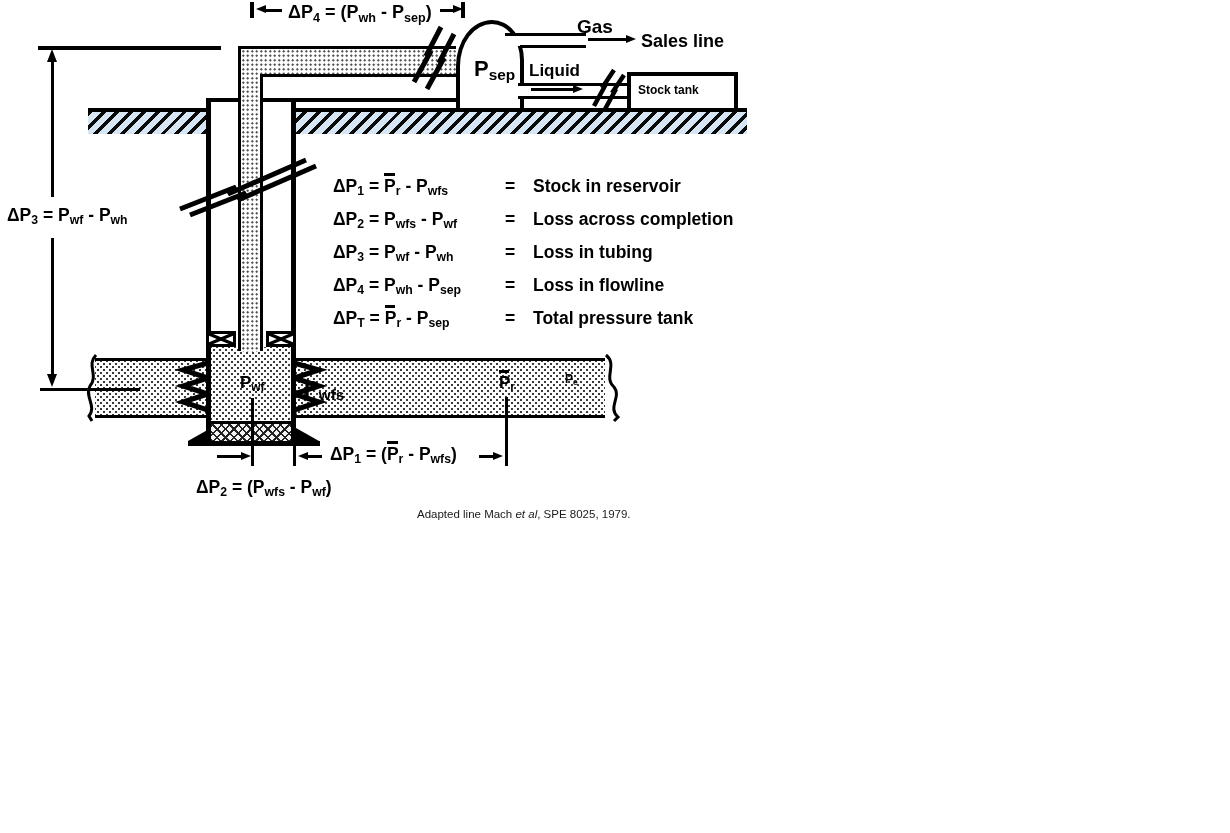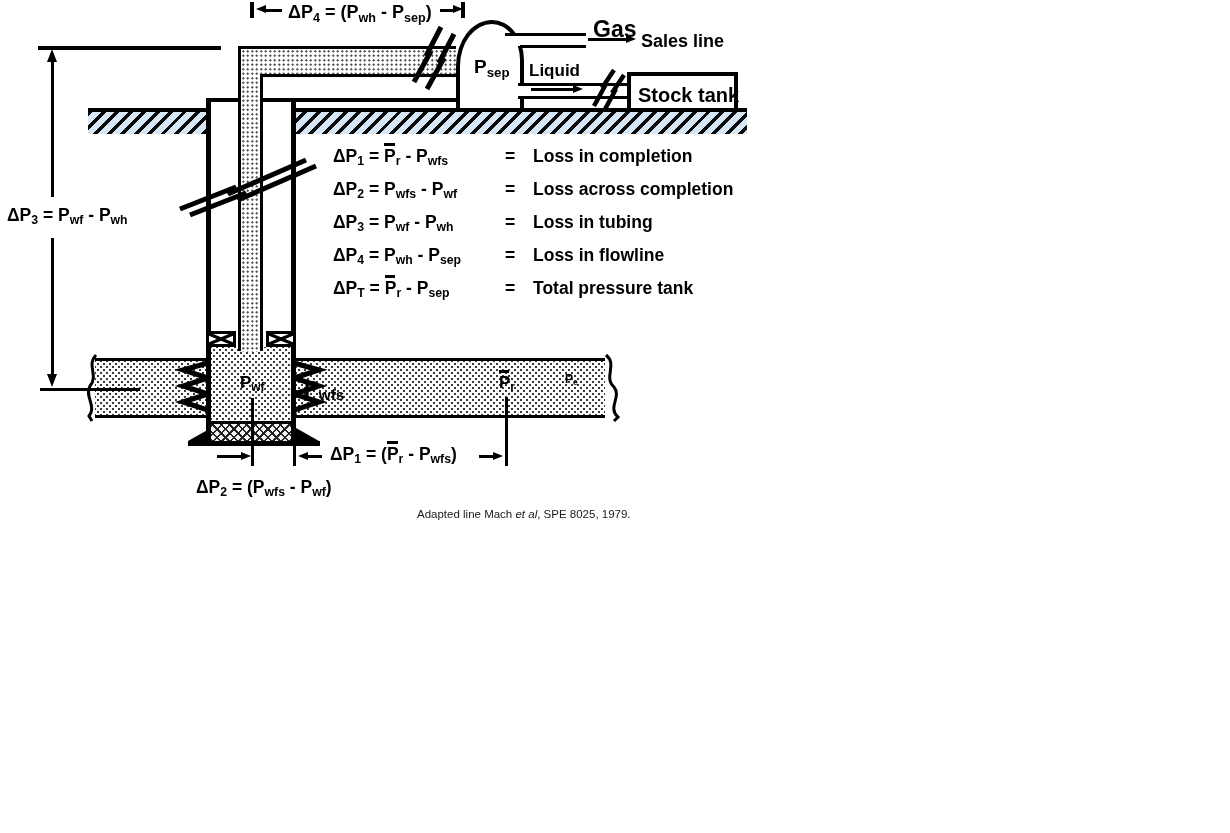--- a/index.html
+++ b/index.html
@@ -102,66 +102,66 @@
   <svg style="left:178px;top:153px;" width="140" height="64" viewBox="0 0 140 64">
     <polyline points="2,56 58,34 50,41 128,7" fill="none" stroke="#000" stroke-width="5"></polyline>
     <polyline points="12,62 68,40 60,47 138,13" fill="none" stroke="#000" stroke-width="5"></polyline>
   </svg>
   <svg style="left:410px;top:24px;" width="50" height="68" viewBox="0 0 50 68">
     <polyline points="4,58 21,27 16,32 31,3" fill="none" stroke="#000" stroke-width="5"></polyline>
     <polyline points="17,65 34,34 29,39 44,10" fill="none" stroke="#000" stroke-width="5"></polyline>
   </svg>
 
   <div style="position:absolute;left:456px;top:20px;width:68px;height:92px;background:#fff;border:4px solid #000;border-radius:36px 32px 0 0 / 46px 40px 0 0;"></div>
-  <div class="lbl" style="left:474px;top:56px;font-size:19px;"><span class="tk-n">P</span><span class="tk-sub">sep</span></div>
+  <div class="lbl" style="left:474px;top:56px;font-size:22px;"><span class="tk-n">P</span><span class="tk-sub">sep</span></div>
 
   <div class="mask" style="left:506px;top:36px;width:80px;height:10px;"></div>
   <div class="hl" style="left:505px;top:33px;width:81px;height:3px;"></div>
   <div class="hl" style="left:520px;top:45px;width:66px;height:3px;"></div>
-  <div class="lbl" style="left:593px;top:16px;font-size:23px;">Gas</div>
+  <div class="lbl" style="left:577px;top:16px;font-size:19px;">Gas</div>
   <div class="hl" style="left:588px;top:38px;width:38px;height:3px;"></div>
   <div class="arr arr-r" style="left:626px;top:35px;"></div>
   <div class="lbl" style="left:641px;top:31px;font-size:18px;">Sales line</div>
 
   <div class="mask" style="left:518px;top:85px;width:112px;height:12px;"></div>
   <div class="hl" style="left:518px;top:83px;width:112px;height:3px;"></div>
   <div class="hl" style="left:518px;top:96px;width:112px;height:3px;"></div>
   <div class="lbl" style="left:529px;top:61px;font-size:17px;">Liquid</div>
   <div class="hl" style="left:531px;top:88px;width:44px;height:3px;"></div>
   <div class="arr arr-r" style="left:573px;top:85px;"></div>
   <svg style="left:591px;top:67px;" width="42" height="46" viewBox="0 0 42 46">
     <polyline points="3,39 15,17 11,21 23,3" fill="none" stroke="#000" stroke-width="4.5"></polyline>
     <polyline points="13,44 25,22 21,26 33,8" fill="none" stroke="#000" stroke-width="4.5"></polyline>
   </svg>
 
   <div style="position:absolute;left:627px;top:72px;width:111px;height:40px;background:#fff;border:4px solid #000;">
-    <div class="lbl" style="left:7px;top:8px;font-size:20px;">Stock tank</div>
+    <div class="lbl" style="left:7px;top:8px;font-size:12px;">Stock tank</div>
   </div>
 
   <div class="vl" style="left:250px;top:2px;width:3.5px;height:16px;"></div>
   <div class="arr arr-l" style="left:256px;top:5px;"></div>
   <div class="hl" style="left:264px;top:9px;width:18px;height:3px;"></div>
   <div class="lbl" style="left:288px;top:2px;font-size:18px;"><span class="tk-n">ΔP</span><span class="tk-sub">4</span><span class="tk-n"> = (P</span><span class="tk-sub">wh</span><span class="tk-n"> - P</span><span class="tk-sub">sep</span><span class="tk-n">)</span></div>
   <div class="hl" style="left:440px;top:9px;width:16px;height:3px;"></div>
   <div class="arr arr-r" style="left:453px;top:5px;"></div>
   <div class="vl" style="left:461px;top:2px;width:3.5px;height:16px;"></div>
 
   <div class="hl" style="left:38px;top:46px;width:183px;height:4px;"></div>
   <div class="arr arr-u" style="left:47px;top:49px;"></div>
   <div class="vl" style="left:51px;top:56px;width:3px;height:141px;"></div>
   <div class="lbl" style="left:7px;top:205px;font-size:17.5px;"><span class="tk-n">ΔP</span><span class="tk-sub">3</span><span class="tk-n"> = P</span><span class="tk-sub">wf</span><span class="tk-n"> - P</span><span class="tk-sub">wh</span></div>
   <div class="vl" style="left:51px;top:238px;width:3px;height:137px;"></div>
   <div class="arr arr-d" style="left:47px;top:374px;"></div>
   <div class="hl" style="left:40px;top:388px;width:100px;height:3px;"></div>
 
-  <div style="position:absolute;left:333px;top:146px;width:430px;height:172px;text-decoration:underline;">
+  <div style="position:absolute;left:333px;top:176px;width:430px;height:172px;text-decoration:underline;">
     <div class="eq-row" style="top:0;">
       <span class="eq-f"><span class="tk-n">ΔP</span><span class="tk-sub">1</span><span class="tk-n"> = </span><span class="tk-bar">P</span><span class="tk-sub">r</span><span class="tk-n"> - P</span><span class="tk-sub">wfs</span></span>
       <span class="eq-s">=</span>
-      <span class="eq-d">Loss in completion</span>
+      <span class="eq-d">Stock in reservoir</span>
     </div>
     <div class="eq-row" style="top:33px;">
       <span class="eq-f"><span class="tk-n">ΔP</span><span class="tk-sub">2</span><span class="tk-n"> = P</span><span class="tk-sub">wfs</span><span class="tk-n"> - P</span><span class="tk-sub">wf</span></span>
       <span class="eq-s">=</span>
       <span class="eq-d">Loss across completion</span>
     </div>
     <div class="eq-row" style="top:66px;">
       <span class="eq-f"><span class="tk-n">ΔP</span><span class="tk-sub">3</span><span class="tk-n"> = P</span><span class="tk-sub">wf</span><span class="tk-n"> - P</span><span class="tk-sub">wh</span></span>
       <span class="eq-s">=</span>
       <span class="eq-d">Loss in tubing</span>

